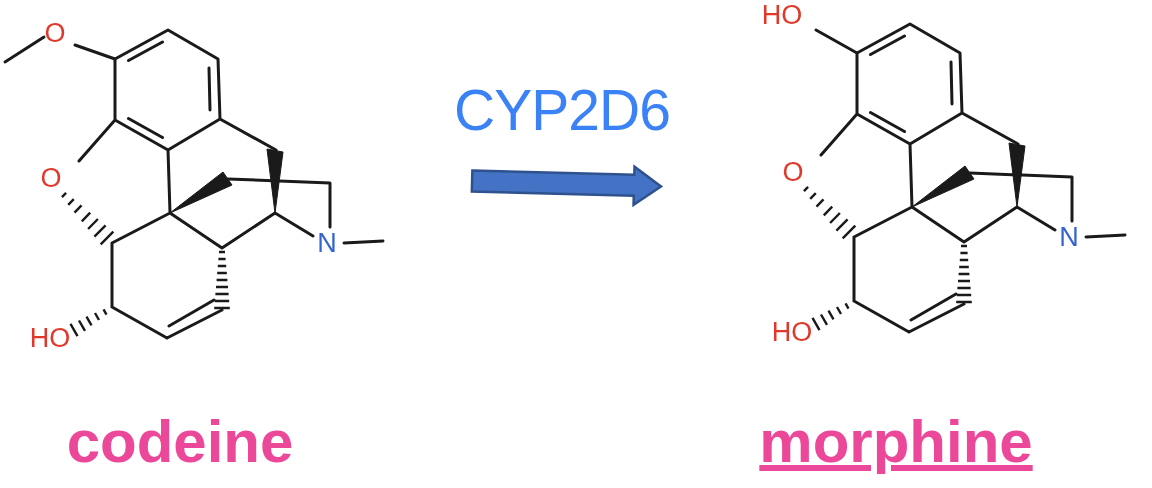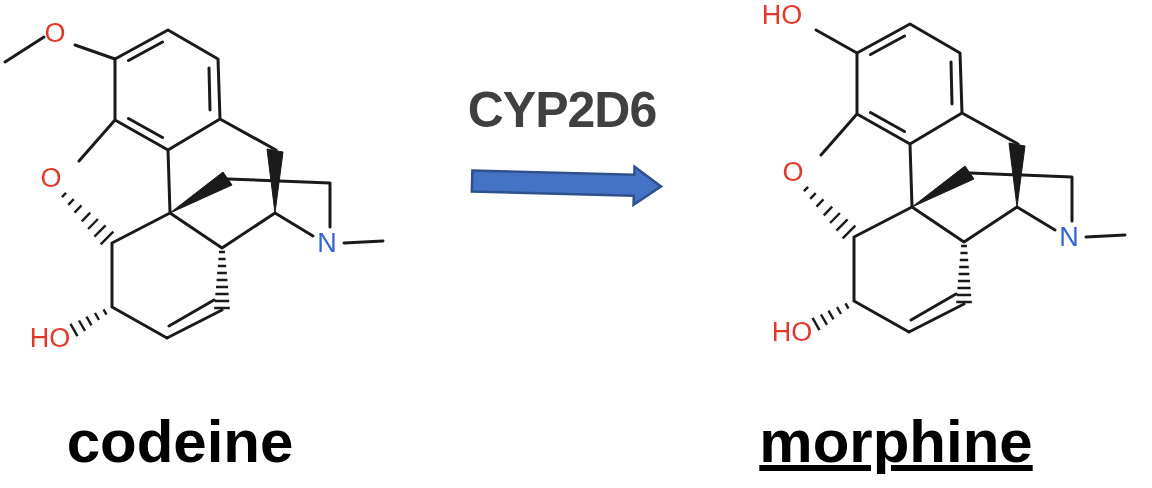--- a/index.html
+++ b/index.html
@@ -26,40 +26,40 @@
     font-family: "Liberation Sans", sans-serif;
     font-size: 27px;
     font-weight: 400;
   }
   .enzyme {
     position: absolute;
     left: 430px;
     top: 80px;
     width: 264px;
     text-align: center;
-    font-size: 50px;
-    font-weight: 700;
+    font-size: 57px;
+    font-weight: 400;
     letter-spacing: -1px;
-    color: #404040;
+    color: #3b82f6;
     line-height: 60px;
   }
   .arrow-svg {
     position: absolute;
     left: 466px;
     top: 156px;
     transform: rotate(1.5deg);
   }
   .mol-name {
     position: absolute;
     top: 410px;
     width: 360px;
     text-align: center;
     font-size: 60px;
     font-weight: 700;
-    color: #000000;
+    color: #ec4899;
     line-height: 64px;
   }
   #codeine-name  { left: 0px;   }
   #morphine-name { left: 716px; text-decoration: underline; }
   .bond { stroke: #1a1a1a; stroke-width: 3; fill: none; stroke-linecap: round; stroke-linejoin: round; }
   .hash { stroke: #1a1a1a; stroke-width: 2.4; fill: none; stroke-linecap: butt; }
   .wedge { fill: #1a1a1a; stroke: #1a1a1a; stroke-width: 1; }
 </style>
 </head>
 <body>

